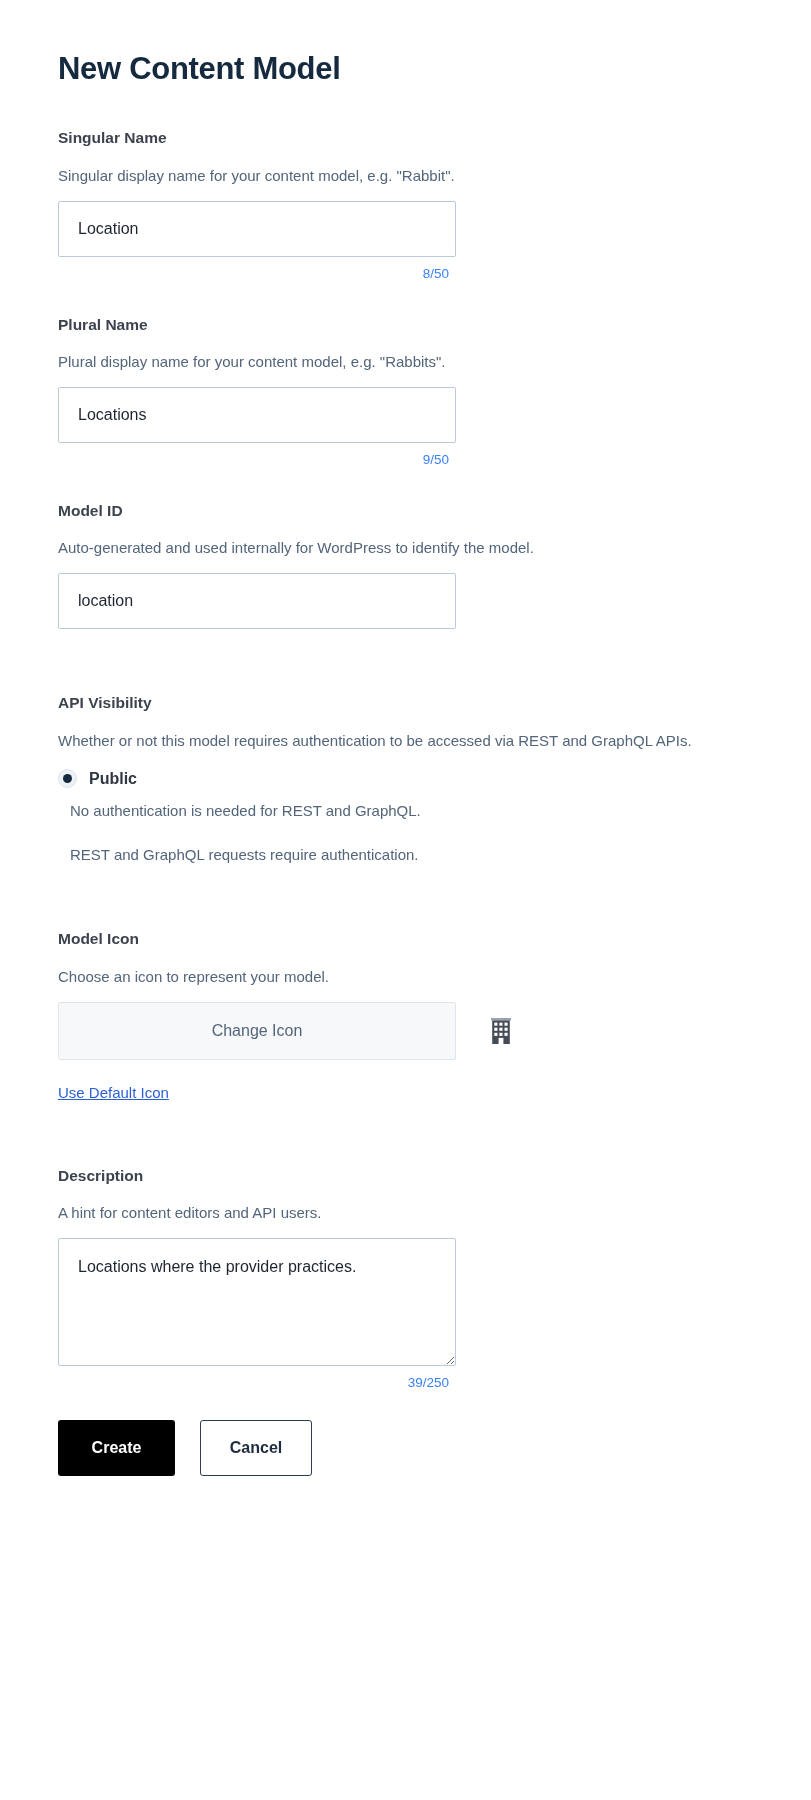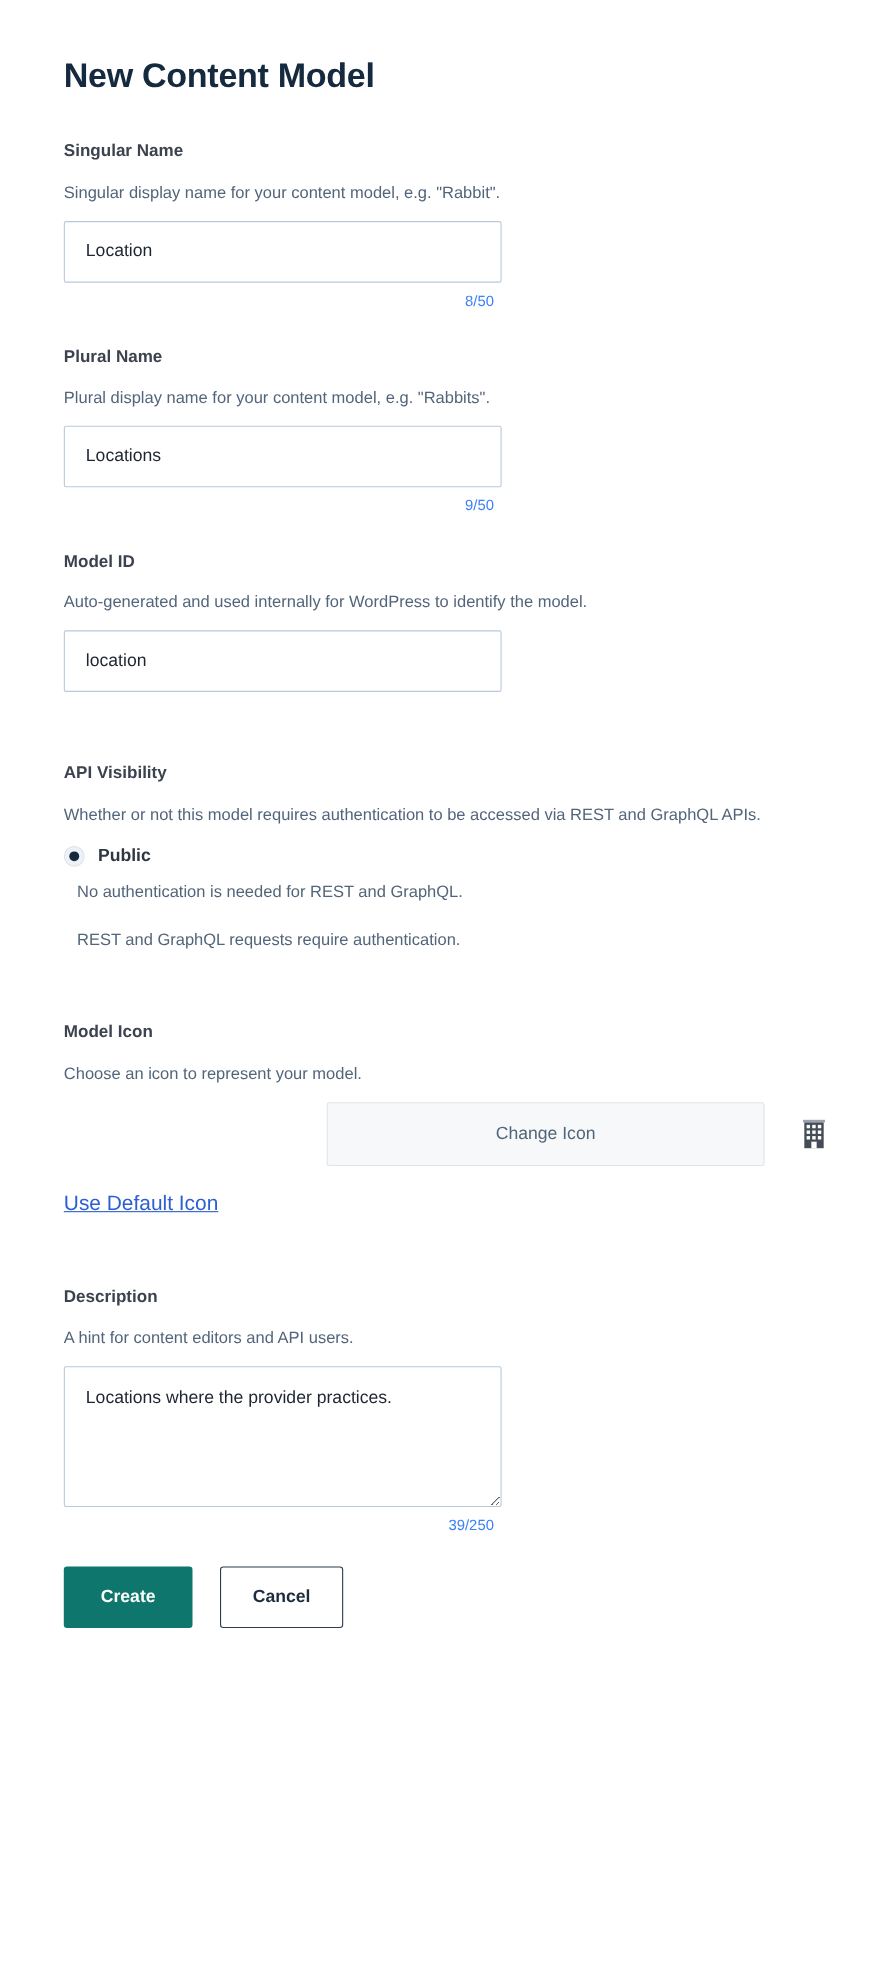--- a/index.html
+++ b/index.html
@@ -124,21 +124,20 @@
     color: #53657a;
     margin: 12px 0 22px 12px;
     line-height: 1.45;
   }
   .radio-help.last { margin-bottom: 0; }
 
   
   .icon-row {
     display: flex;
     align-items: center;
-    justify-content: flex-end;
   }
   .change-icon-btn {
     box-sizing: border-box;
     width: 398px;
     height: 58px;
     background: #f6f8fa;
     border: 1px solid #dfe5ec;
     border-radius: 2px;
     font-family: "Liberation Sans", sans-serif;
     font-size: 16px;
@@ -151,38 +150,38 @@
   .model-icon-preview {
     margin-left: 32px;
     display: flex;
     align-items: center;
     justify-content: center;
     width: 26px;
     height: 30px;
   }
   .link {
     display: inline-block;
-    font-size: 19px;
+    font-size: 15px;
     color: #2c5fd3;
     text-decoration: underline;
     margin-top: 24px;
     cursor: pointer;
   }
 
   
   .actions {
     display: flex;
     align-items: center;
     margin-top: 30px;
   }
   .btn-primary {
     box-sizing: border-box;
     min-width: 117px;
     height: 56px;
-    background: #0f766e;
+    background: #000000;
     border: none;
     border-radius: 3px;
     color: #ffffff;
     font-family: "Liberation Sans", sans-serif;
     font-size: 16px;
     font-weight: bold;
     cursor: pointer;
     padding: 0 22px;
   }
   .btn-secondary {

